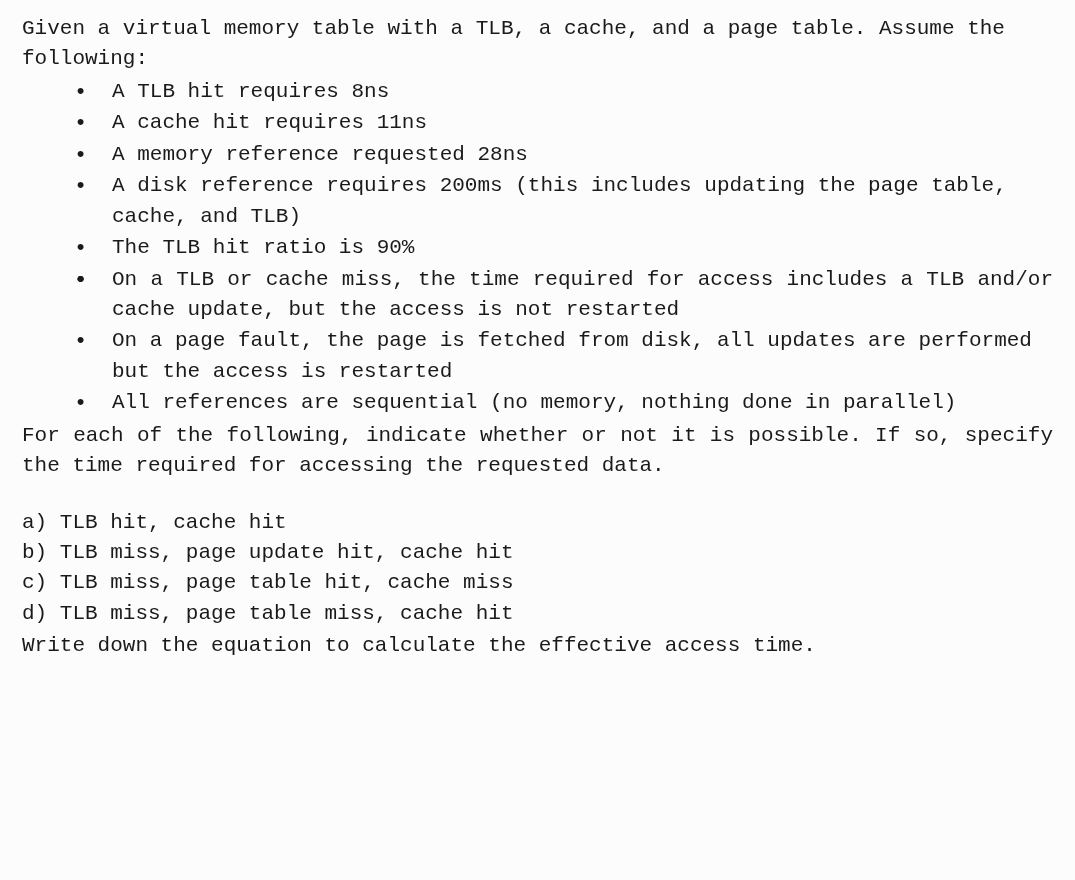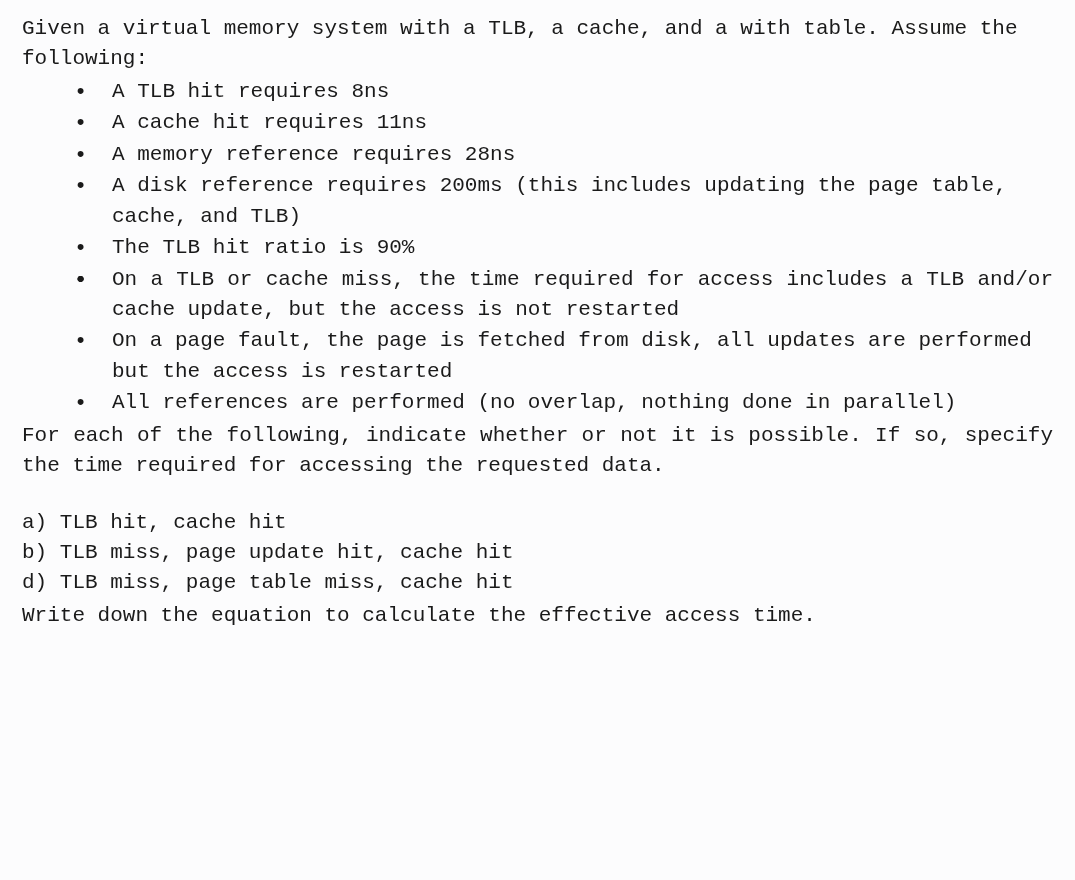--- a/index.html
+++ b/index.html
@@ -31,34 +31,34 @@
       font-size: 22px;
     }
     .bullet-text { display: inline; }
     .just { text-align: justify; }
     .questions { margin-top: 26px; margin-bottom: 2px; }
     .q-line { margin-bottom: 0; }
   </style>
 </head>
 <body>
 
-<div class="para">Given a virtual memory system with a TLB, a cache, and a with table. Assume the following:</div>
+<div class="para">Given a virtual memory table with a TLB, a cache, and a page table. Assume the following:</div>
 
 <ul class="bullets">
   <li>
     <span class="dot">•</span>
     <span class="bullet-text">A TLB hit requires 8ns</span>
   </li>
   <li>
     <span class="dot">•</span>
     <span class="bullet-text">A cache hit requires 11ns</span>
   </li>
   <li>
     <span class="dot">•</span>
-    <span class="bullet-text">A memory reference requires 28ns</span>
+    <span class="bullet-text">A memory reference requested 28ns</span>
   </li>
   <li>
     <span class="dot">•</span>
     <span class="bullet-text">A disk reference requires 200ms (this includes updating the page table, cache, and TLB)</span>
   </li>
   <li>
     <span class="dot">•</span>
     <span class="bullet-text">The TLB hit ratio is 90%</span>
   </li>
   <li>
@@ -70,25 +70,26 @@
   <li class="just">
     <span class="dot">•</span>
     <span class="bullet-text">On a TLB or cache miss, the time required for access includes a TLB and/or cache update, but the access is not restarted</span>
   </li>
   <li>
     <span class="dot">•</span>
     <span class="bullet-text">On a page fault, the page is fetched from disk, all updates are performed but the access is restarted</span>
   </li>
   <li>
     <span class="dot">•</span>
-    <span class="bullet-text">All references are performed (no overlap, nothing done in parallel)</span>
+    <span class="bullet-text">All references are sequential (no memory, nothing done in parallel)</span>
   </li>
 </ul>
 
 <div class="para just">For each of the following, indicate whether or not it is possible. If so, specify the time required for accessing the requested data.</div>
 
 <div class="questions">
   <div class="q-line">a) TLB hit, cache hit</div>
   <div class="q-line">b) TLB miss, page update hit, cache hit</div>
+  <div class="q-line">c) TLB miss, page table hit, cache miss</div>
   <div class="q-line">d) TLB miss, page table miss, cache hit</div>
 </div>
 
 <div class="para">Write down the equation to calculate the effective access time.</div>
 
 </body></html>

